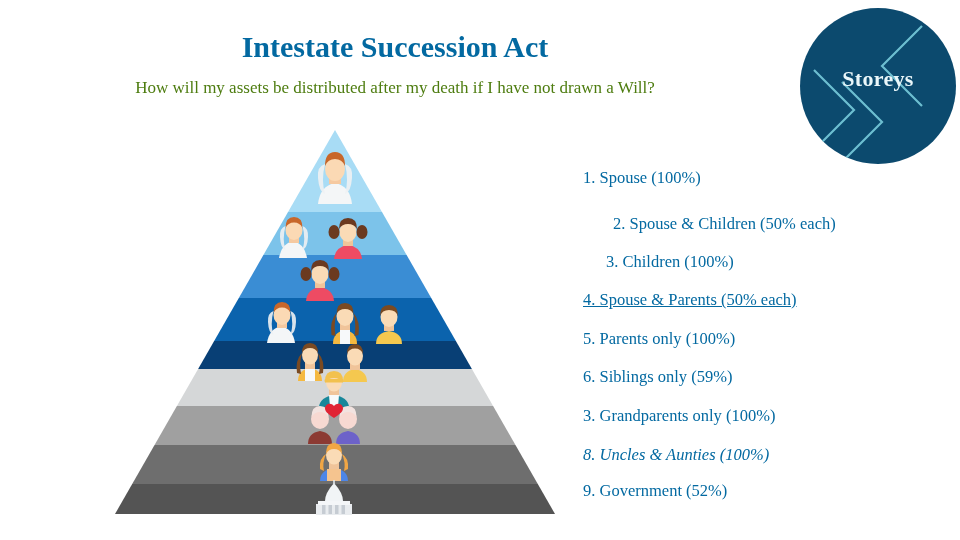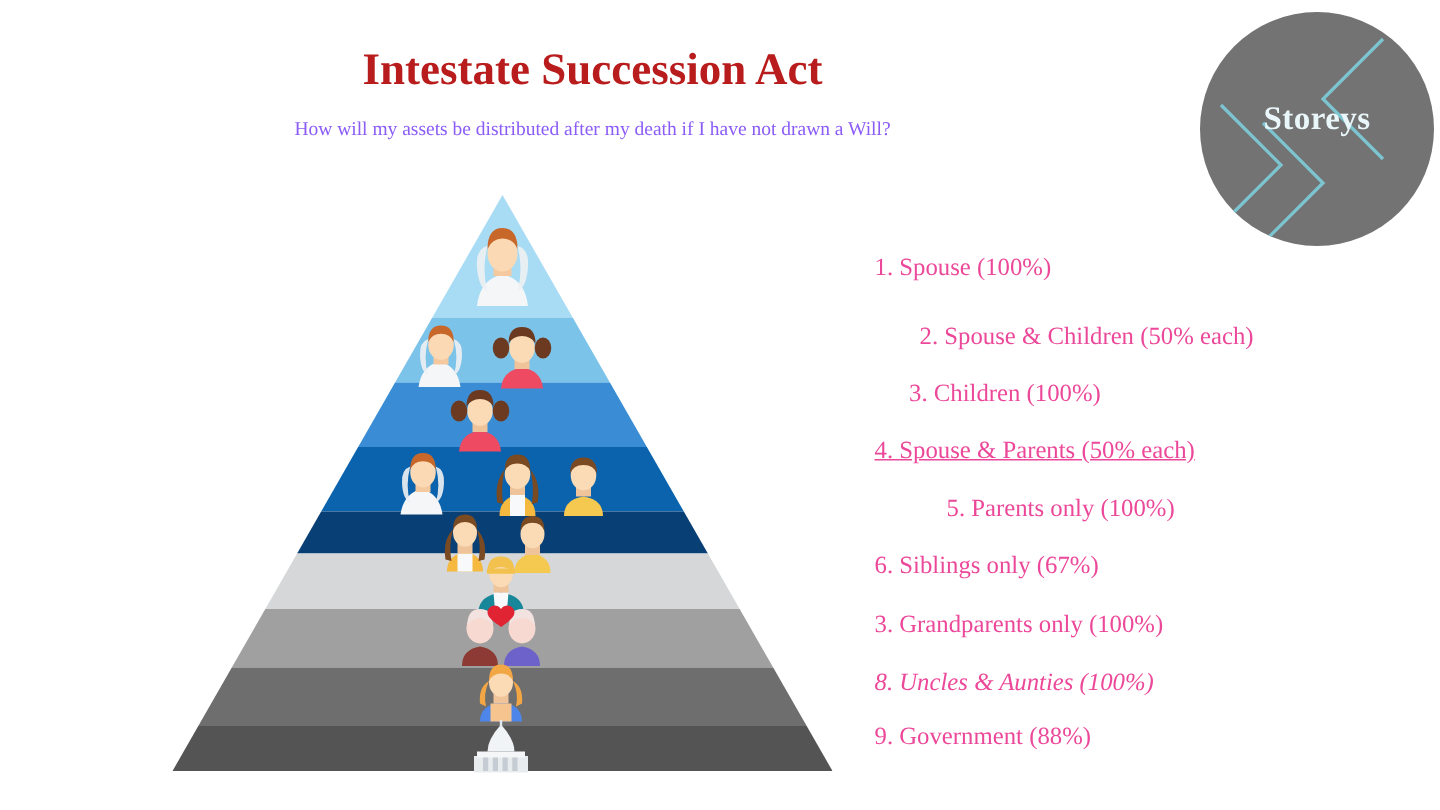--- a/index.html
+++ b/index.html
@@ -9,27 +9,27 @@
     font-family:"Liberation Serif", serif;
     overflow:hidden;
     position:relative;
   }
   .stage{position:absolute;inset:0;width:960px;height:540px;}
 
   
   .title{
     position:absolute;left:0;top:30px;width:790px;
     text-align:center;
-    font-size:30px;font-weight:bold;color:#b91c1c;
+    font-size:30px;font-weight:bold;color:#0369a1;
     letter-spacing:0px;
   }
   .subtitle{
     position:absolute;left:0;top:78px;width:790px;
     text-align:center;
-    font-size:13px;font-weight:normal;color:#8b5cf6;
+    font-size:17px;font-weight:normal;color:#4d7c0f;
   }
 
   
   .logo{
     position:absolute;left:800px;top:8px;width:156px;height:156px;
     border-radius:50%;
     background:#4cc3d9;
     overflow:hidden;
   }
   .logo svg{position:absolute;left:0;top:0;}
@@ -41,36 +41,36 @@
   }
 
   
   .pyramid{position:absolute;left:100px;top:120px;width:470px;height:405px;}
   .pyramid svg{display:block;}
 
   
   .list{position:absolute;left:583px;top:160px;width:360px;}
   .list-item{
     position:absolute;left:0;
-    font-size:16.5px;color:#ec4899;white-space:nowrap;
+    font-size:16.5px;color:#0369a1;white-space:nowrap;
   }
 
   
   .figs{position:absolute;left:0;top:0;width:470px;height:405px;}
   .figs svg{position:absolute;}
 </style>
 </head>
 <body>
 
 <div class="stage">
 
   <div class="title">Intestate Succession Act</div>
   <div class="subtitle">How will my assets be distributed after my death if I have not drawn a Will?</div>
 
-  <div class="logo" style="background: #737373;">
+  <div class="logo" style="background: #0c4a6e;">
     <svg width="156" height="156" viewBox="0 0 156 156">
       <g fill="none" stroke="#7fd3e2" stroke-width="2.2" opacity="0.85">
         <polyline points="122,18 82,58 122,98"></polyline>
         <polyline points="14,62 54,102 14,142"></polyline>
         <polyline points="42,74 82,114 42,154"></polyline>
       </g>
     </svg>
     <div class="logo-text" style="color: rgb(234, 247, 250);">Storeys</div>
   </div>
 
@@ -213,20 +213,20 @@
       </svg>
 
     </div>
   </div>
 
   <div class="list">
     <div class="list-item" style="top:8px;">1. Spouse (100%)</div>
     <div class="list-item" style="top:54px;margin-left:30px;">2. Spouse &amp; Children (50% each)</div>
     <div class="list-item" style="top:92px;margin-left:23px;">3. Children (100%)</div>
     <div class="list-item" style="top:130px;text-decoration:underline;">4. Spouse &amp; Parents (50% each)</div>
-    <div class="list-item" style="top:169px;margin-left:48px;">5. Parents only (100%)</div>
-    <div class="list-item" style="top:207px;">6. Siblings only (67%)</div>
+    <div class="list-item" style="top:169px;">5. Parents only (100%)</div>
+    <div class="list-item" style="top:207px;">6. Siblings only (59%)</div>
     <div class="list-item" style="top:246px;">3. Grandparents only (100%)</div>
     <div class="list-item" style="top:285px;font-style:italic;">8. Uncles &amp; Aunties (100%)</div>
-    <div class="list-item" style="top:321px;">9. Government (88%)</div>
+    <div class="list-item" style="top:321px;">9. Government (52%)</div>
   </div>
 
 </div>
 
 </body></html>

